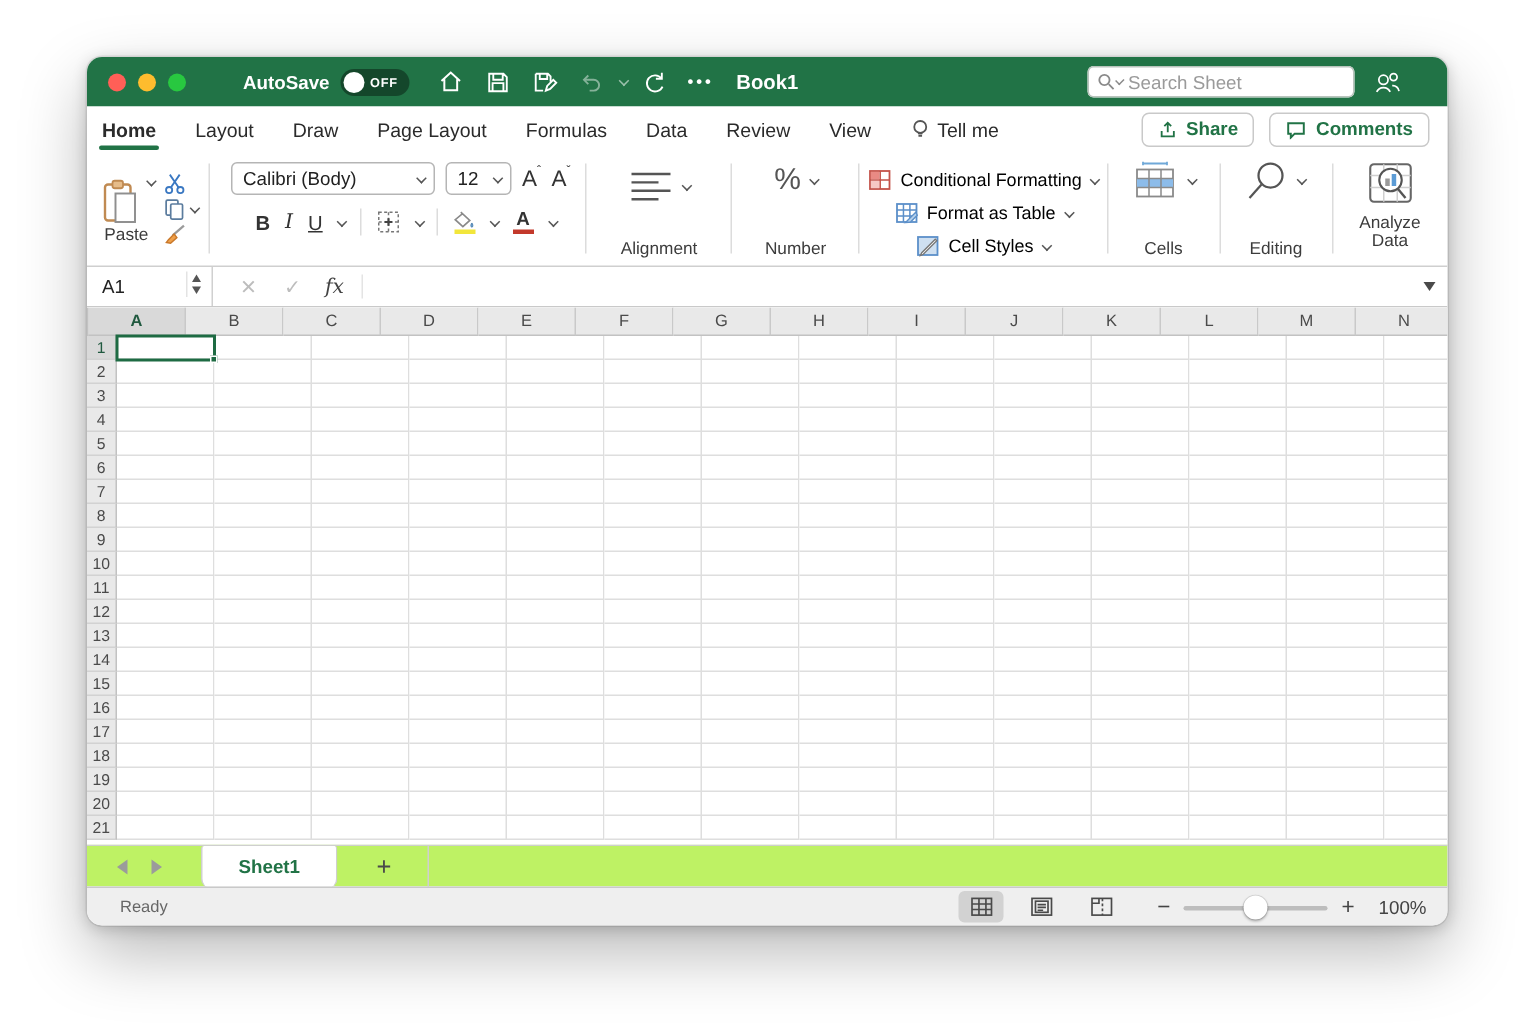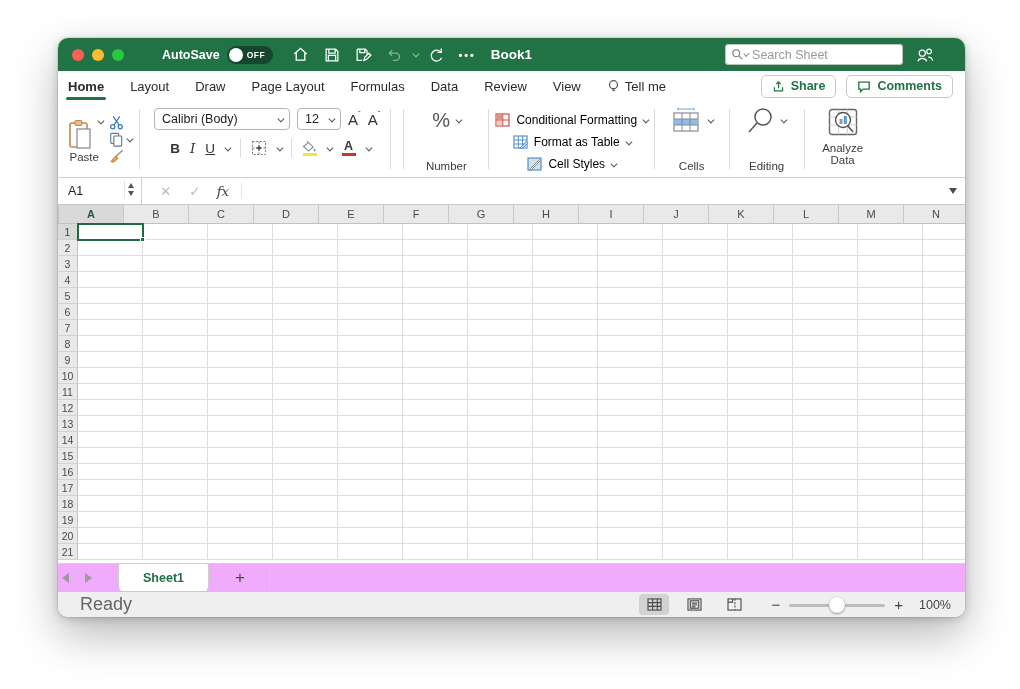--- a/index.html
+++ b/index.html
@@ -107,31 +107,31 @@
   .colhead { width:65px; height:19px; background:#e9e9e9; border-right:1px solid #c9c9c9; border-bottom:1px solid #c2c2c2; font-size:11px; color:#4a4a4a; display:flex; align-items:center; justify-content:center; flex:0 0 auto; }
   .colhead.sel { background:#d9d9d9; color:#20593f; font-weight:600; }
   .grow { display:flex; height:16px; }
   .rowhead { width:20px; height:16px; background:#e9e9e9; border-right:1px solid #c2c2c2; border-bottom:1px solid #d2d2d2; font-size:10.5px; color:#4a4a4a; display:flex; align-items:center; justify-content:center; flex:0 0 auto; }
   .rowhead.sel { background:#d9d9d9; color:#20593f; }
   .cell { width:65px; height:16px; border-right:1px solid #dedede; border-bottom:1px solid #dedede; flex:0 0 auto; background:#fff; }
   .sel-outline { position:absolute; border:2px solid #1e6b43; pointer-events:none; }
   .sel-handle { position:absolute; right:-3px; bottom:-3px; width:5px; height:5px; background:#1e6b43; border:1px solid #fff; }
 
   
-  .sheetbar { height:28px; background:#f0abfc; border-top:1px solid #cfcfcf; display:flex; align-items:center; flex:0 0 auto; padding-left:4px; }
+  .sheetbar { height:28px; background:#bef264; border-top:1px solid #cfcfcf; display:flex; align-items:center; flex:0 0 auto; padding-left:20px; }
   .nav-tri { width:0; height:0; border-top:5px solid transparent; border-bottom:5px solid transparent; }
   .nav-tri.left  { border-right:7px solid #9b9b9b; margin-right:16px; }
   .nav-tri.right { border-left:7px solid #9b9b9b; }
   .sheettab { height:28px; margin-left:26px; padding:0 24px; background:#fff; display:flex; align-items:center; font-size:12.5px; font-weight:700; color:#217346; border-left:1px solid #cfcfcf; border-right:1px solid #cfcfcf; border-radius:2px 2px 6px 6px; }
   .addsheet { margin-left:26px; font-size:17px; color:#4a4a4a; font-weight:400; }
   .sheetbar-div { width:1px; height:28px; background:#cfcfcf; margin-left:24px; }
 
   
   .statusbar { height:26px; background:#efefef; border-top:1px solid #c9c9c9; display:flex; align-items:center; padding:0 14px 0 22px; flex:0 0 auto; }
-  .status-text { font-size:18px; color:#666; }
+  .status-text { font-size:11px; color:#666; }
   .sb-right { margin-left:auto; display:flex; align-items:center; gap:10px; }
   .viewbtn { width:30px; height:21px; display:flex; align-items:center; justify-content:center; border-radius:4px; }
   .viewbtn.sel { background:#d2d2d2; }
   .viewbtn svg { stroke:#4a4a4a; fill:none; stroke-width:1.2; }
   .zoomgroup { display:flex; align-items:center; gap:9px; margin-left:12px; }
   .zoom-sign { font-size:15px; color:#444; }
   .slider { position:relative; width:96px; height:16px; }
   .slider-track { position:absolute; top:7px; left:0; right:0; height:3px; border-radius:2px; background:#bdbdbd; }
   .slider-thumb { position:absolute; top:0; left:50%; transform:translateX(-50%); width:16px; height:16px; border-radius:50%; background:#fff; box-shadow:0 1px 2px rgba(0,0,0,.35), 0 0 0 .5px rgba(0,0,0,.12); }
   .zoom-pct { font-size:12.5px; color:#444; margin-left:6px; }
@@ -322,20 +322,29 @@
           <span class="colorbtn">
             <span class="glyphA">A</span>
             <span class="colorbar" style="background:#c3392b;"></span>
           </span>
           <span class="chev small"></span>
         </div>
       </div>
 
       <div class="vsep"></div>
 
+      <div class="rgroup align-group">
+        <div class="icon-chev-row">
+          <svg width="30" height="22" viewBox="0 0 30 22" style="stroke:#555; stroke-width:1.6; fill:none;">
+              <path d="M2 3 H28 M2 8.6 H20 M2 14.2 H28 M2 19.8 H20"></path>
+            </svg>
+          <span class="chev small"></span>
+        </div>
+        <span class="rlabel">Alignment</span>
+      </div>
 
       <div class="vsep"></div>
 
       <div class="rgroup num-group">
         <div class="icon-chev-row" style="margin-top:4px;">
           <span class="pct">%</span>
           <span class="chev small"></span>
         </div>
         <span class="rlabel">Number</span>
       </div>

